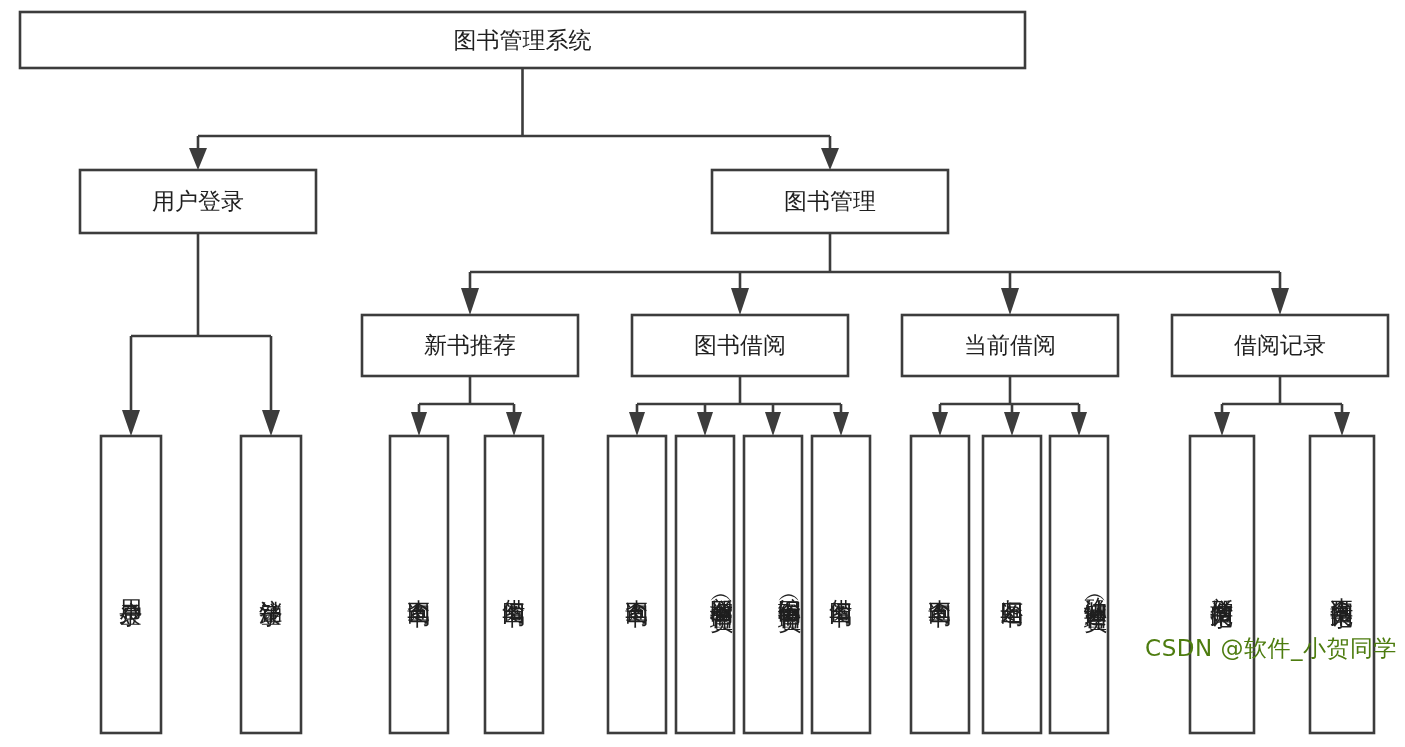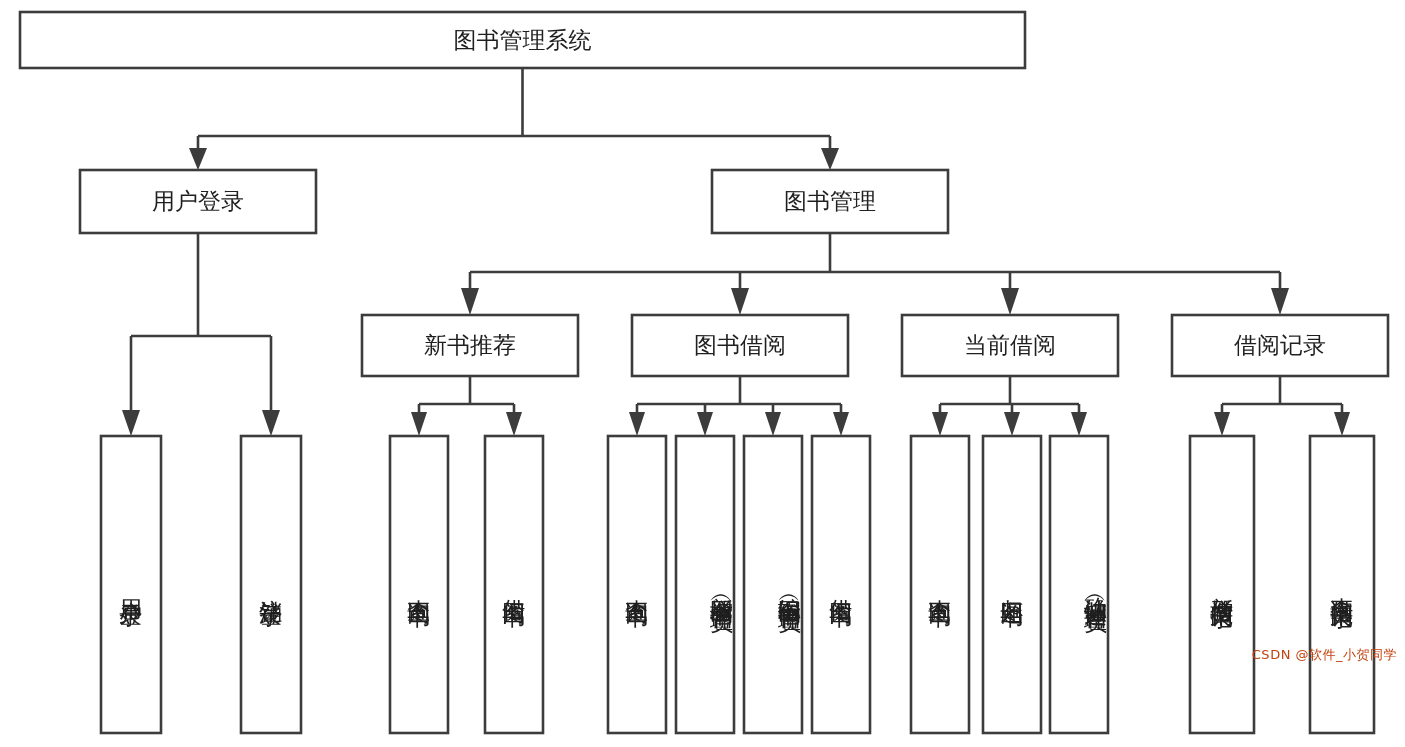--- a/index.html
+++ b/index.html
@@ -68,22 +68,22 @@
     white-space: nowrap;
     text-align: center;
     pointer-events: none;
     user-select: none;
   }
   #watermark {
     position: absolute;
     right: 8px;
     bottom: 4px;
     font-family: "DejaVu Sans", "Liberation Sans", sans-serif;
-    font-size: 13px;
-    color: #c2410c;
+    font-size: 23px;
+    color: #4d7c0f;
     letter-spacing: 0.5px;
     white-space: nowrap;
     user-select: none;
   }
 </style>
 </head>
 <body>
 
 <div id="diagram-root">
 

